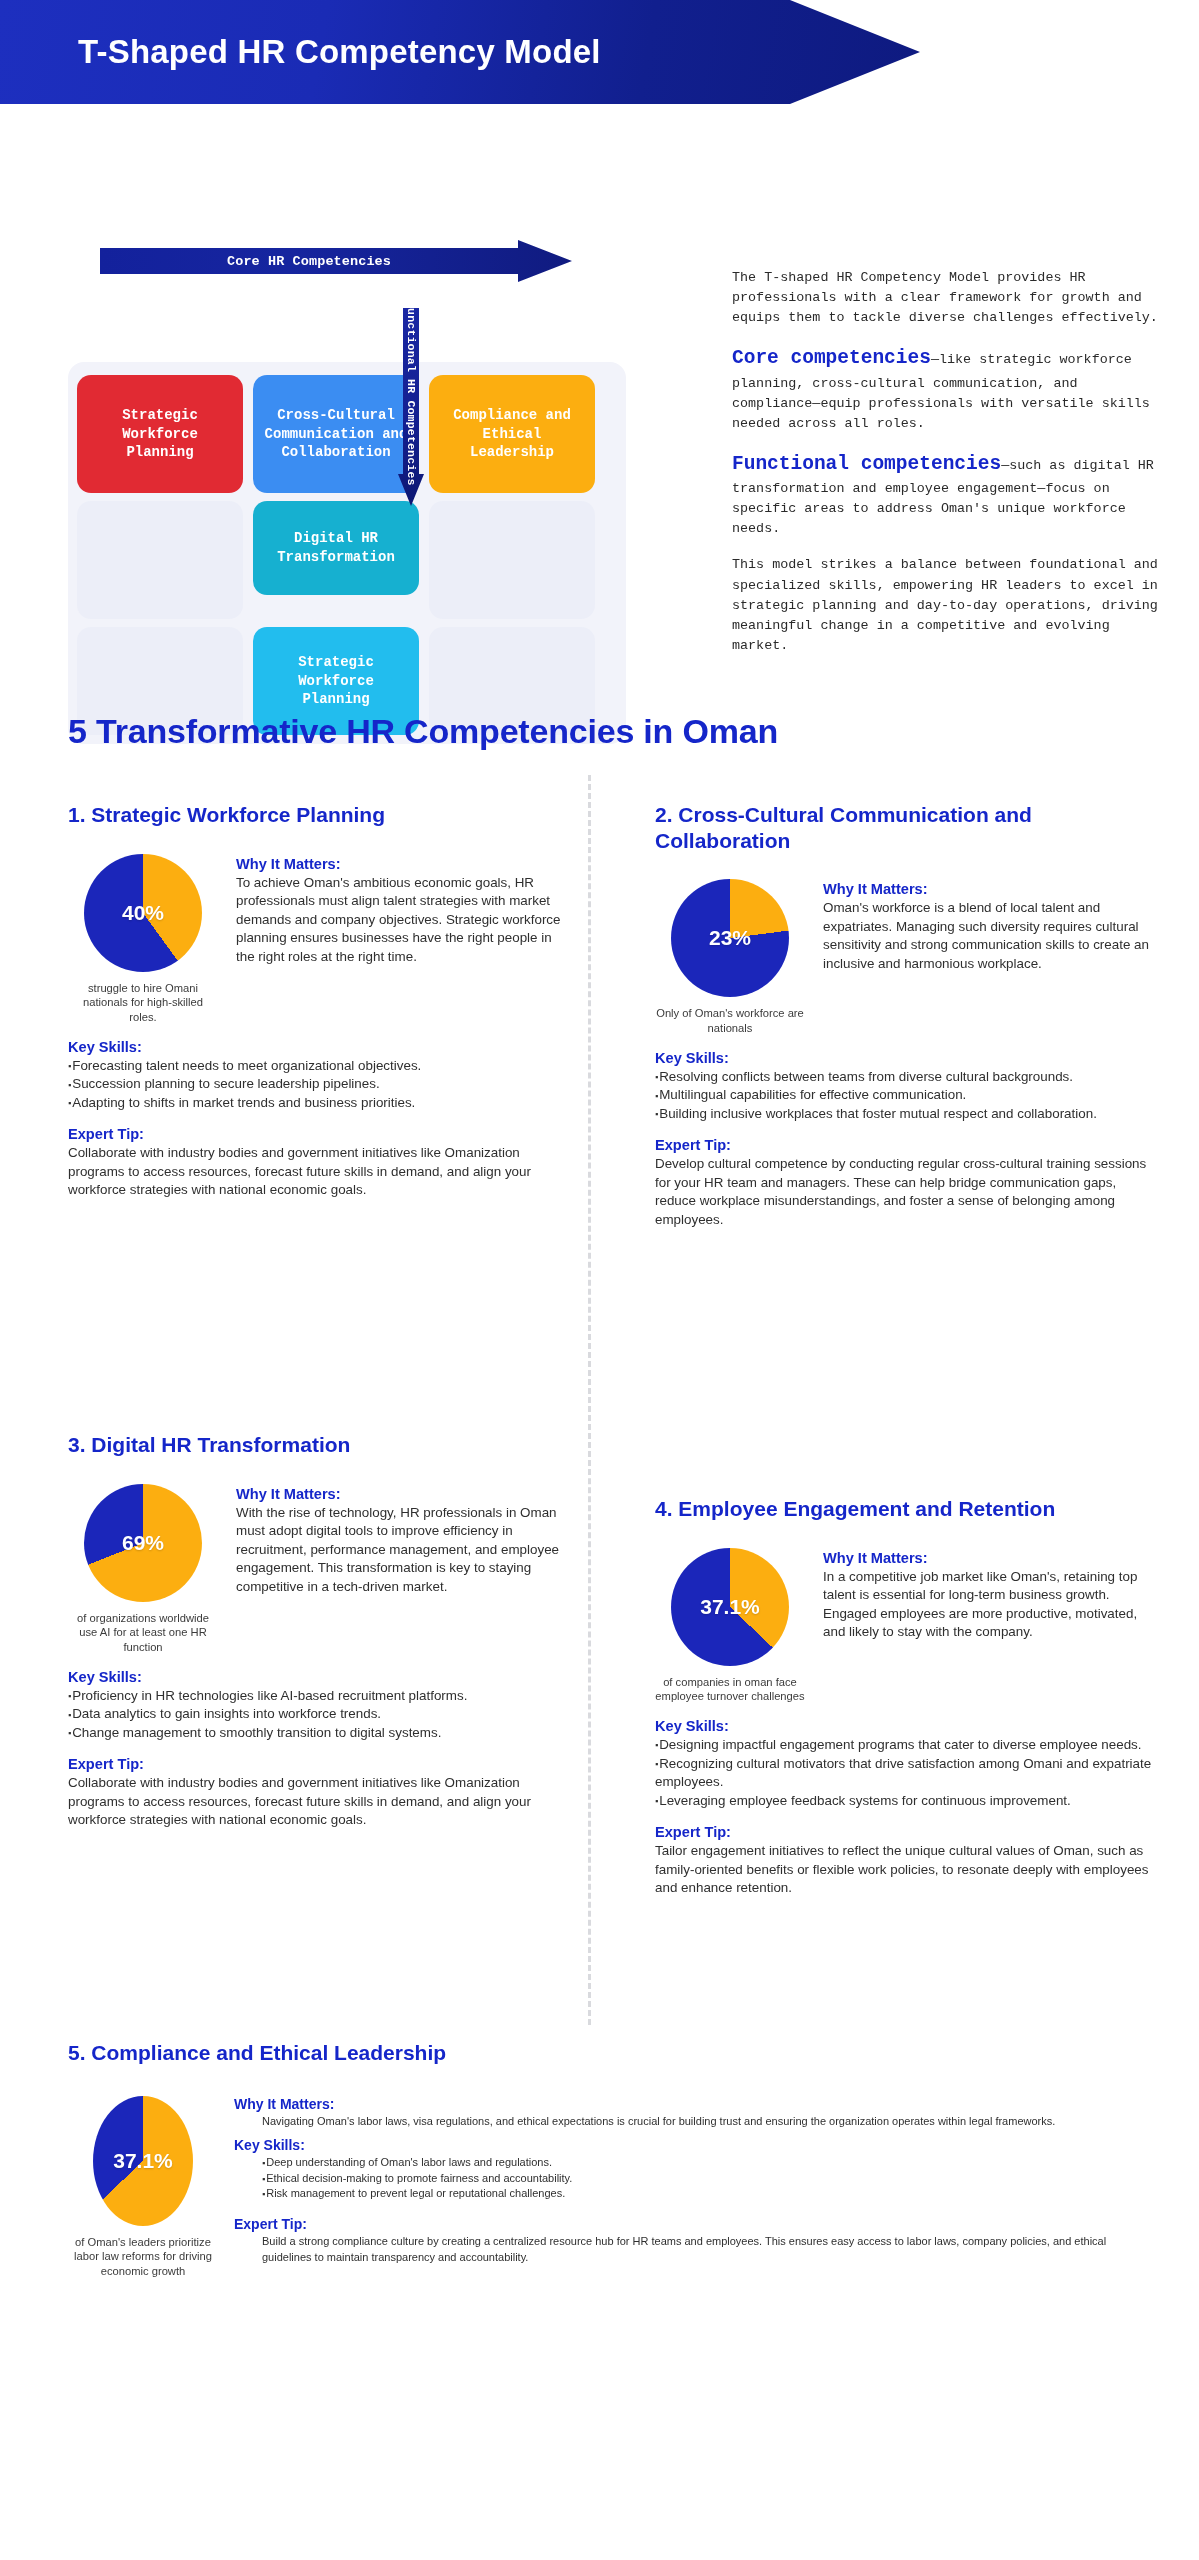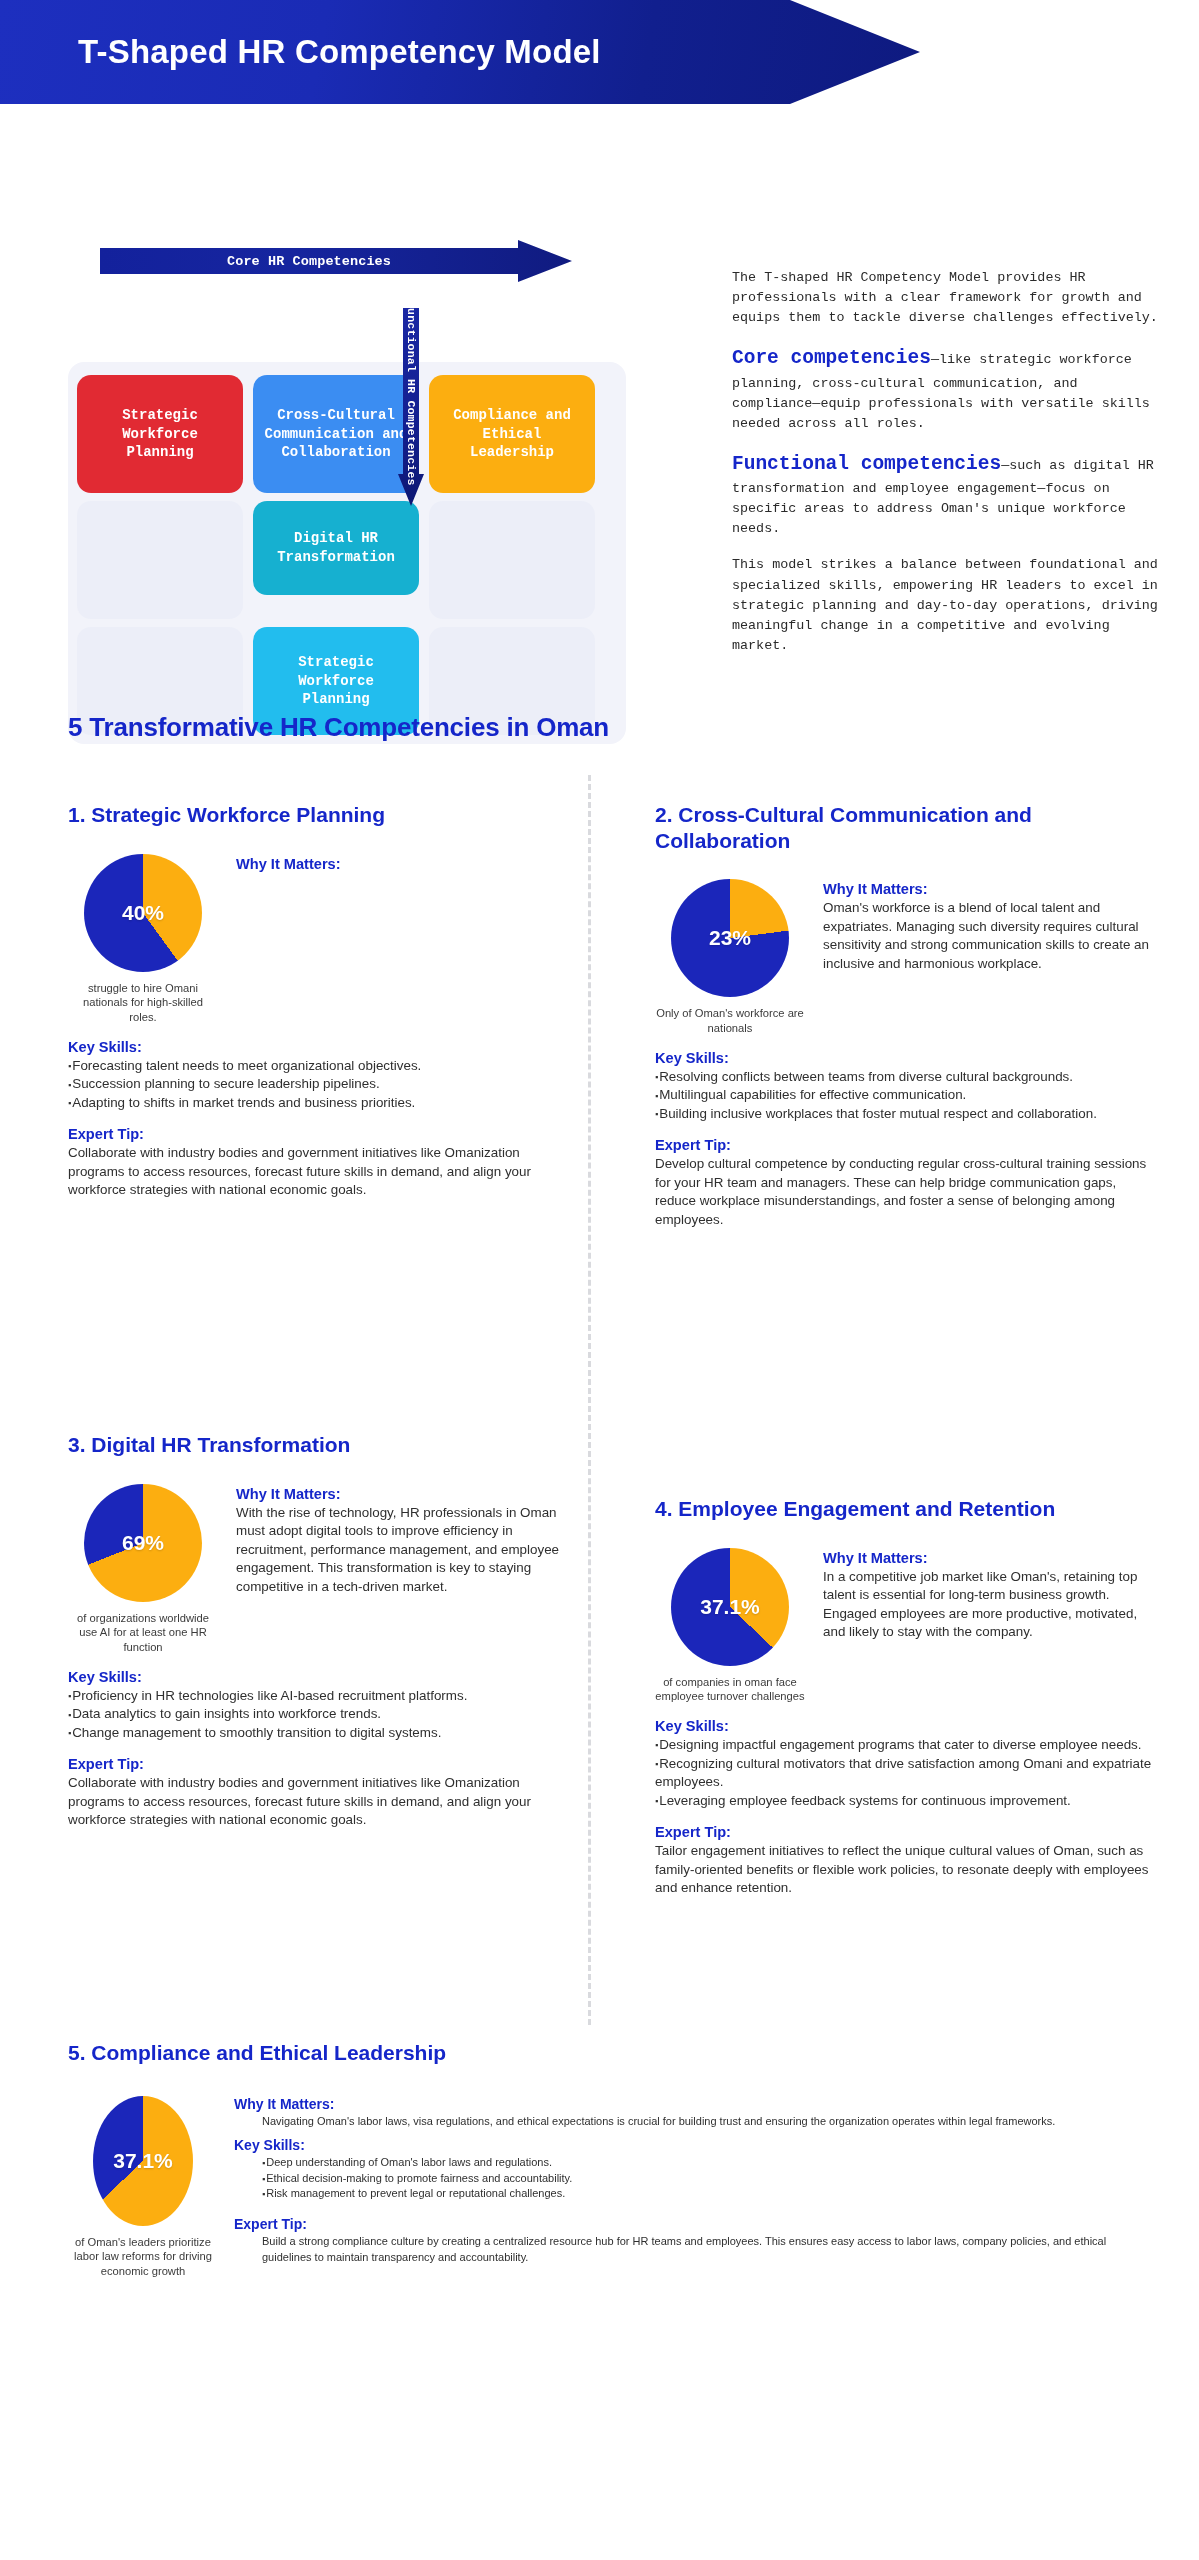--- a/index.html
+++ b/index.html
@@ -150,21 +150,21 @@
     font-size: 19.5px;
     font-weight: bold;
   }
   .after-strong { font-size: 13.4px; }
 
   
   .main-title {
     position: absolute;
     left: 68px;
     top: 712px;
-    font-size: 26px;
+    font-size: 34px;
     font-weight: bold;
     color: #1526c9;
     letter-spacing: -0.2px;
   }
 
   
   .divider {
     position: absolute;
     left: 588px;
     top: 775px;
@@ -322,20 +322,21 @@
   <h2 class="comp-title">1. Strategic Workforce Planning</h2>
   <div class="comp-top">
     <div class="pie-wrap">
       <div class="pie" id="pie-1" style="background: conic-gradient(rgb(252, 174, 16) 0deg, rgb(252, 174, 16) 144deg, rgb(27, 38, 186) 144deg, rgb(27, 38, 186) 360deg);">
         <span class="pie-label">40%</span>
       </div>
       <div class="pie-caption">struggle to hire Omani nationals for high-skilled roles.</div>
     </div>
     <div class="why-block">
       <div class="lbl">Why It Matters:</div>
+      <p class="body-text">To achieve Oman's ambitious economic goals, HR professionals must align talent strategies with market demands and company objectives. Strategic workforce planning ensures businesses have the right people in the right roles at the right time.</p>
     </div>
   </div>
   <div class="skills-block">
     <div class="lbl">Key Skills:</div>
     <ul class="skills-list">
         <li>Forecasting talent needs to meet organizational objectives.</li>
         <li>Succession planning to secure leadership pipelines.</li>
         <li>Adapting to shifts in market trends and business priorities.</li>
       </ul>
   </div>

